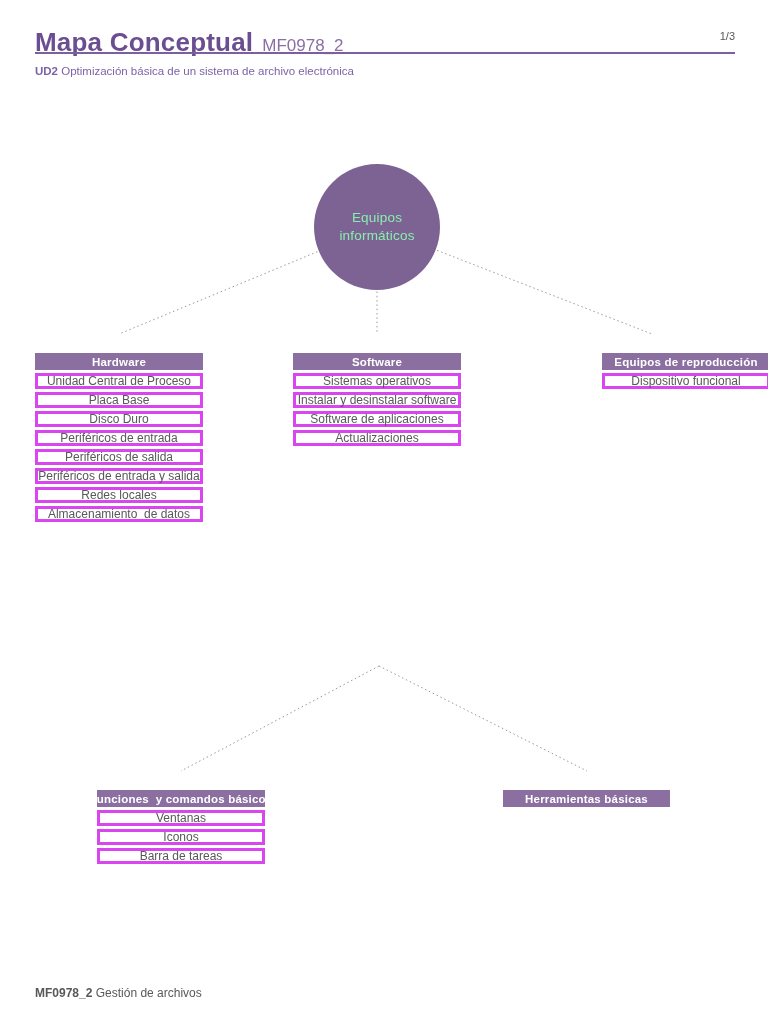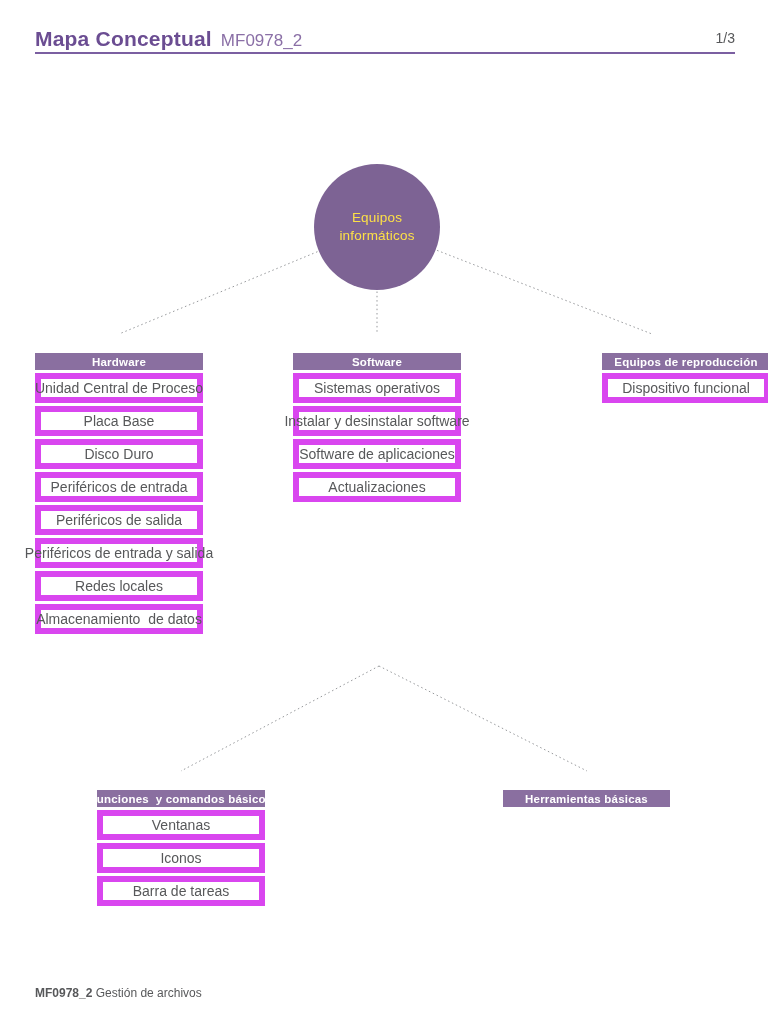--- a/index.html
+++ b/index.html
@@ -6,47 +6,47 @@
   .page{
     position:relative;
     width:768px;height:1024px;
     background:#ffffff;
     margin:0 auto;
     font-family:"Liberation Sans", sans-serif;
     overflow:hidden;
   }
   
   .title-row{position:absolute;left:35px;top:27px;white-space:nowrap;}
-  .title-main{font-size:21px;font-weight:bold;color:#6b4d92;letter-spacing:.2px;}
+  .title-main{font-size:26px;font-weight:bold;color:#6b4d92;letter-spacing:.2px;}
   .title-code{font-size:17px;font-weight:normal;color:#8a6fa6;margin-left:9px;}
-  .page-num{position:absolute;top:30px;right:33px;font-size:14px;color:#57585a;}
+  .page-num{position:absolute;top:30px;right:33px;font-size:11px;color:#57585a;}
   .title-rule{position:absolute;left:35px;top:52px;width:700px;height:2px;background:#7b5fa1;}
   .subtitle{position:absolute;left:35px;top:65px;font-size:11.5px;color:#7c63a8;}
   .subtitle b{font-weight:bold;}
   
   .connectors{position:absolute;left:0;top:0;z-index:0;}
   
   .root-circle{
     position:absolute;z-index:2;border-radius:50%;
-    background:#7d6394;color:#fde047;
+    background:#7d6394;color:#86efac;
     display:flex;flex-direction:column;align-items:center;justify-content:center;
     text-align:center;font-size:13.5px;line-height:1.35;letter-spacing:.2px;
   }
   .circle-1{left:314px;top:164px;width:126px;height:126px;}
   .circle-2{left:316px;top:602px;width:127px;height:127px;}
   
   .col{position:absolute;z-index:2;width:168px;margin-top:20px;}
   .col-header{
     box-sizing:border-box;height:17px;background:#8a6fa0;color:#ffffff;
     font-size:11.5px;font-weight:600;letter-spacing:.2px;
     display:flex;align-items:center;justify-content:center;white-space:pre;
   }
   .col-item{
-    box-sizing:border-box;height:30px;margin-top:3px;background:#ffffff;
-    border:6px solid #d946ef;color:#57585a;font-size:14px;
+    box-sizing:border-box;height:16px;margin-top:3px;background:#ffffff;
+    border:3px solid #d946ef;color:#57585a;font-size:12px;
     display:flex;align-items:center;justify-content:center;white-space:pre;
   }
   .col-item:first-of-type{margin-top:2px;}
   .col-hw{left:35px;top:333px;}
   .col-sw{left:293px;top:333px;}
   .col-rep{left:567px;top:333px;padding-left:35px;}
   .col-fun{left:97px;top:770px;}
   .col-tools{left:503px;top:770px;width:167px;}
   
   .doc-footer{position:absolute;left:35px;top:986px;font-size:12px;color:#57585a;}
@@ -55,20 +55,21 @@
 </head>
 <body>
 
 <div class="page">
 
   <div class="title-row">
     <span class="title-main">Mapa Conceptual</span><span class="title-code">MF0978_2</span>
   </div>
   <div class="page-num">1/3</div>
   <div class="title-rule"></div>
+  <div class="subtitle"><b>UD2</b><span> Optimización básica de un sistema de archivo electrónica</span></div>
 
   <svg class="connectors" width="768" height="1024" viewBox="0 0 768 1024">
     <g stroke="#97999c" stroke-width="1" stroke-dasharray="1.5,2.8" fill="none">
       <line x1="377" y1="227" x2="119" y2="334"></line>
       <line x1="377" y1="227" x2="377" y2="334"></line>
       <line x1="377" y1="227" x2="652" y2="334"></line>
       <line x1="379" y1="666" x2="181" y2="771"></line>
       <line x1="379" y1="666" x2="587" y2="771"></line>
     </g>
   </svg>

